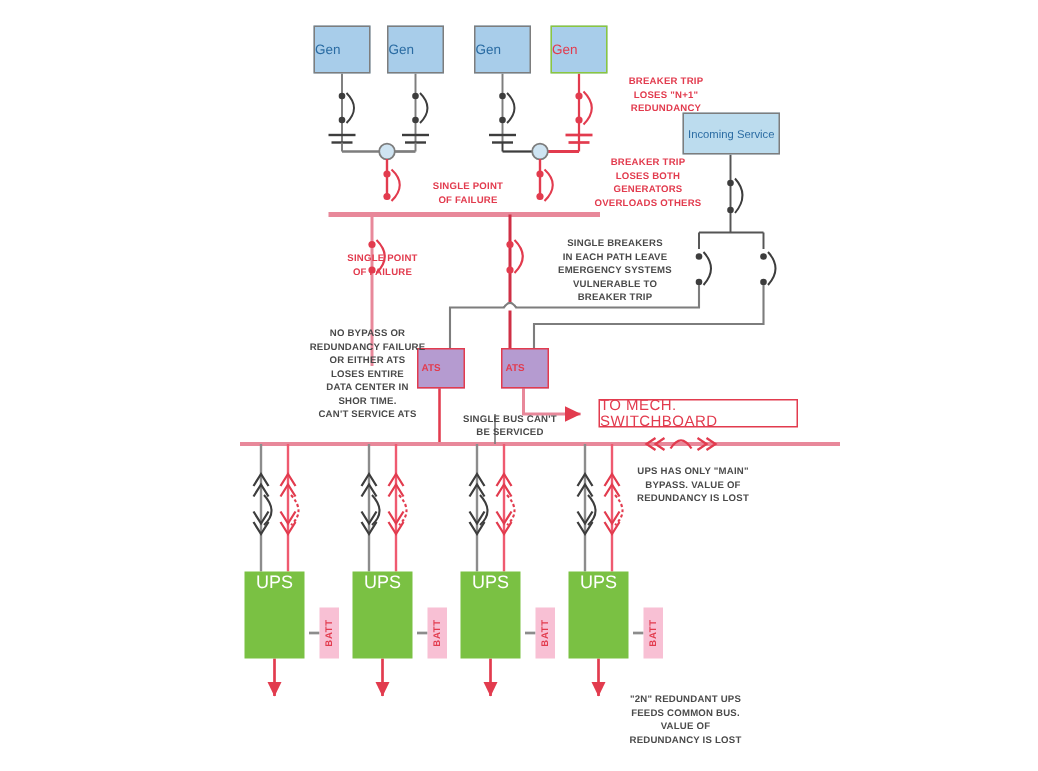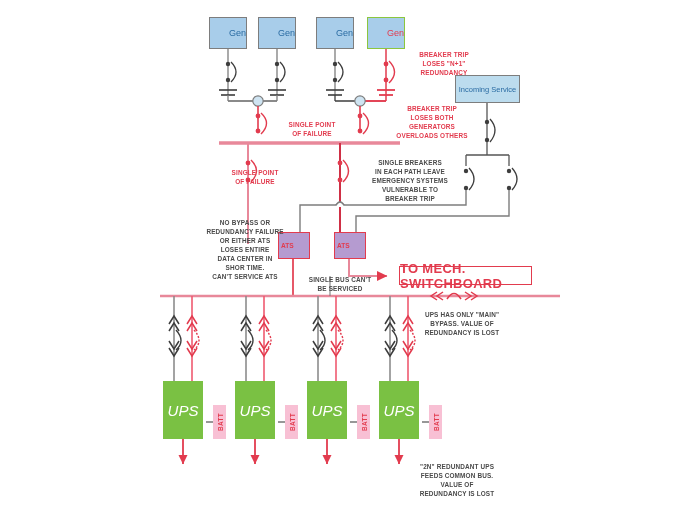--- a/index.html
+++ b/index.html
@@ -34,40 +34,40 @@
     font-weight: bold;
     white-space: pre-line;
   }
   .lbl.gray {
     color: #4a4a4a;
   }
   .boxlabel {
     position: absolute;
     border: 1.4px solid #e23b4e;
     color: #e23b4e;
-    font-size: 13px;
-    font-weight: bold;
+    font-size: 10px;
+    font-weight: normal;
     letter-spacing: 0.3px;
     display: flex;
     align-items: center;
     justify-content: center;
     background: #ffffff;
     box-sizing: border-box;
   }
   .genbox {
     position: absolute;
     width: 38px;
     height: 32px;
     background: #a8cdea;
     border: 1.2px solid #7d7d7d;
     color: #2b6ca3;
     font-size: 9px;
     display: flex;
     align-items: center;
-    justify-content: flex-end;
+    justify-content: flex-start;
     box-sizing: border-box;
   }
   .genbox.alert {
     border: 1.6px solid #8cc63e;
     color: #e23b4e;
   }
   .svcbox {
     position: absolute;
     background: #bcdcee;
     border: 1.2px solid #7d7d7d;
@@ -93,26 +93,25 @@
     color: #e23b4e;
     font-size: 6.6px;
     font-weight: bold;
   }
   .upsbox {
     position: absolute;
     width: 40px;
     height: 58px;
     background: #7ac143;
     color: #ffffff;
-    font-size: 15px;
+    font-size: 12px;
     display: flex;
-    align-items: center;
+    align-items: flex-start;
     justify-content: center;
     box-sizing: border-box;
-    font-style: italic;
   }
   .battbox {
     position: absolute;
     width: 13px;
     height: 34px;
     background: #f8c0d4;
     box-sizing: border-box;
   }
   .battbox .t {
     position: absolute;

